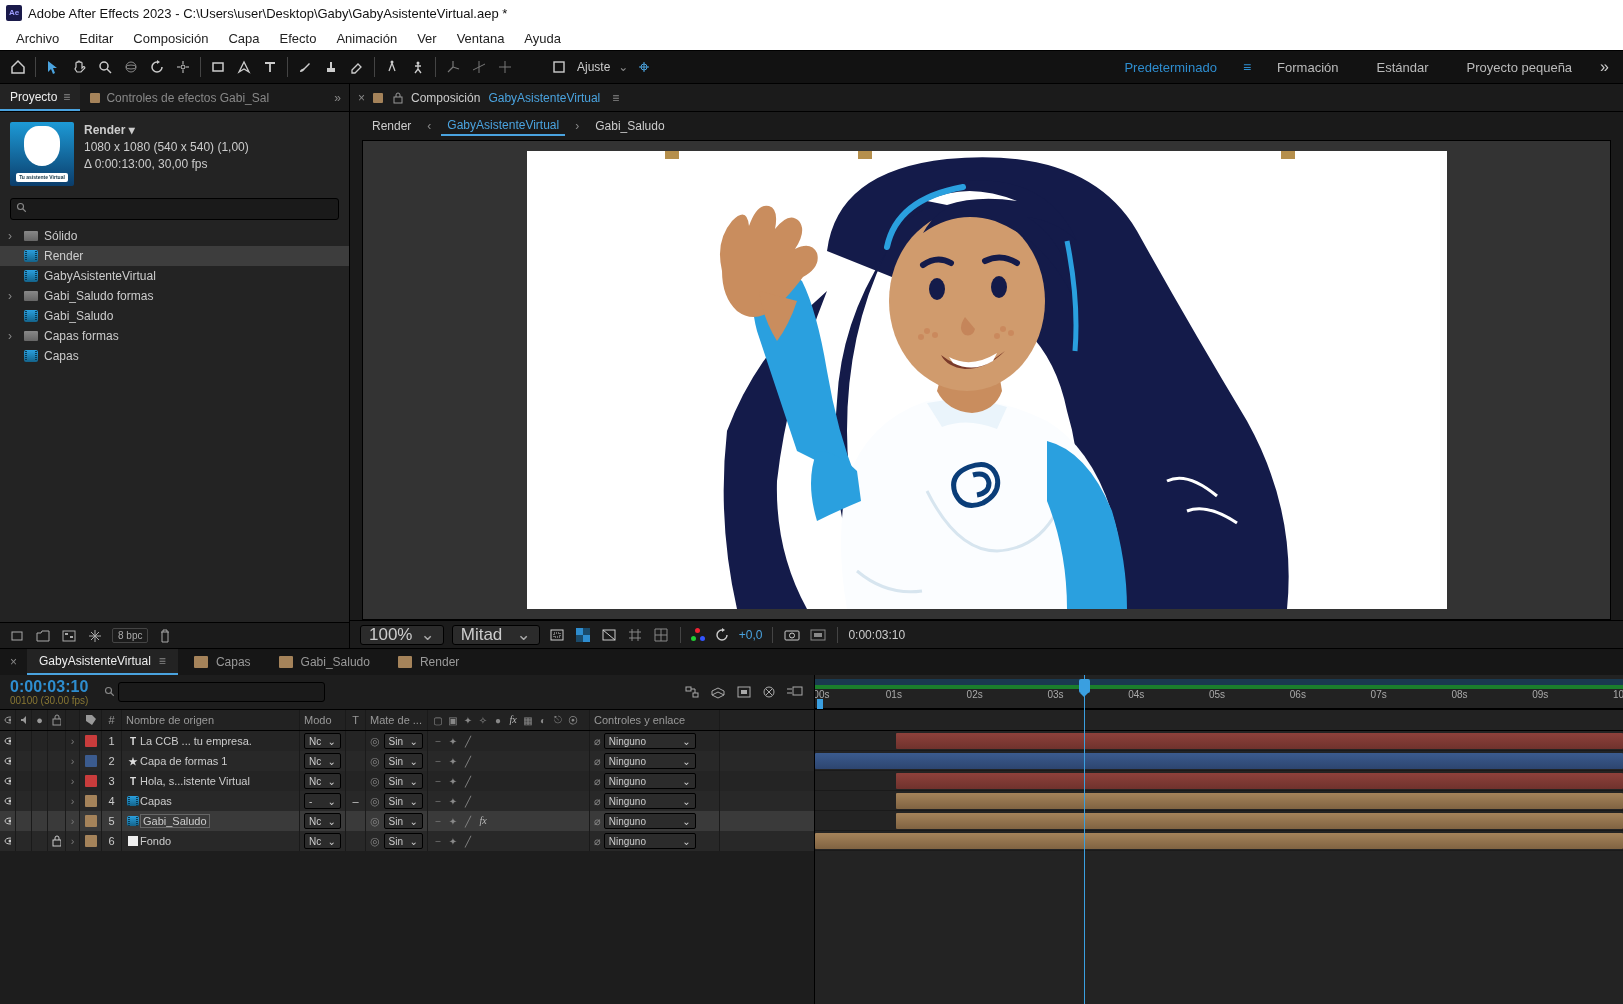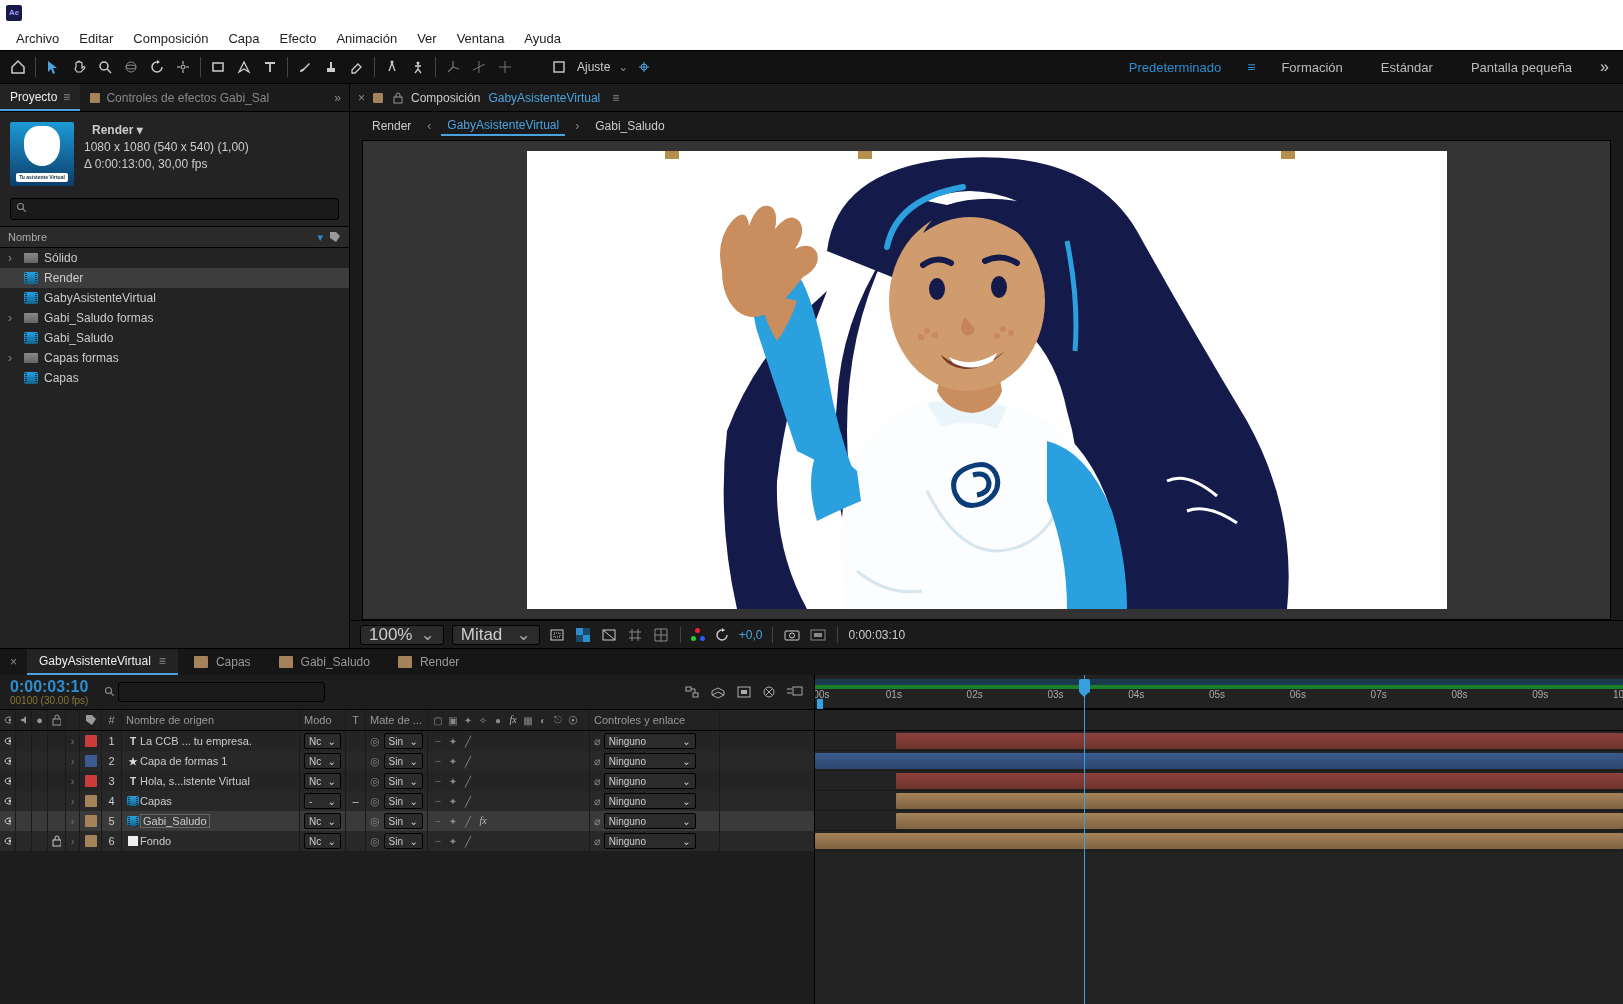--- a/index.html
+++ b/index.html
@@ -46,21 +46,21 @@
   .ptab{padding:0 10px;height:100%;display:flex;align-items:center;gap:6px;color:var(--text-dim)}
   .ptab.active{color:#eee;border-bottom:2px solid #4aa3df;background:#232323}
   .panel-menu{margin-left:auto;padding:0 8px;color:#888}
   .closer{color:#888;padding:0 6px}
 
   .asset-hdr{display:flex;gap:10px;padding:10px 10px 6px}
   .thumb{width:64px;height:64px;background:linear-gradient(#1d9ad6,#0b3d6b);border-radius:2px;display:flex;flex-direction:column;align-items:center;justify-content:flex-end;overflow:hidden;position:relative}
   .thumb .mini{position:absolute;top:4px;left:14px;width:36px;height:40px;border-radius:40% 40% 50% 50%;background:#fff}
   .thumb .label{background:#fff;color:#134;font:700 5px/1 sans-serif;padding:2px 3px;margin-bottom:4px;border-radius:2px}
   .asset-meta{font-size:12px;line-height:1.4;color:#ccc}
-  .asset-meta .name{font-weight:600;margin-left:8px;}
+  .asset-meta .name{font-weight:600;}
 
   .search-row{padding:6px 10px}
   .search{width:100%;height:22px;background:#1a1a1a;border:1px solid #000;border-radius:3px;color:#aaa;padding:0 6px}
   .search::before{content:""}
   .search-ico{position:relative}
   .search-ico svg{position:absolute;left:16px;top:10px;pointer-events:none}
 
   .proj-header{display:flex;align-items:center;height:22px;background:#2a2a2a;border-top:1px solid #000;border-bottom:1px solid #000;padding:0 8px;font-size:11px;color:#aaa}
   .proj-header .sortico{margin-left:auto;color:#2e8dcf}
   .proj-header .tag{margin-left:6px;color:#aaa}
@@ -171,20 +171,21 @@
 
   
   .char{position:absolute;inset:0}
 
 </style>
 </head>
 <body>
 
 <div class="titlebar">
   <div class="ae-logo">Ae</div>
+  <span>Adobe After Effects 2023 - C:\Users\user\Desktop\Gaby\GabyAsistenteVirtual.aep *</span>
 </div>
 
 <div class="menubar" id="menu-bar">
     <span>Archivo</span>
     <span>Editar</span>
     <span>Composición</span>
     <span>Capa</span>
     <span>Efecto</span>
     <span>Animación</span>
     <span>Ver</span>
@@ -308,21 +309,21 @@
         <path d="M3 8 H13 M8 3 V13" stroke="#4aa3df"></path>
         <circle cx="8" cy="8" r="3" fill="none" stroke="#4aa3df"></circle>
       </svg>
     </div>
 
   <div class="spacer"></div>
   <span class="workspace-link">Predeterminado</span>
   <span class="burger">≡</span>
   <span class="workspace-text">Formación</span>
   <span class="workspace-text">Estándar</span>
-  <span class="workspace-text">Pantalla pequeña</span>
+  <span class="workspace-text">Proyecto pequeña</span>
   <span class="panel-menu" style="font-size:16px;color:#ccc">»</span>
 </div>
 
 <div class="main">
 
   <div class="left">
     <div class="panel-tabs">
       <div class="ptab active">
           <span>Proyecto</span>
           <span style="color:#888">≡</span>
@@ -347,29 +348,20 @@
     </div>
 
     <div class="search-row search-ico">
       <svg width="12" height="12" viewBox="0 0 16 16">
           <circle cx="6" cy="6" r="4" fill="none" stroke="#888" stroke-width="1.5"></circle>
           <path d="M9 9 L13 13" stroke="#888" stroke-width="1.5"></path>
         </svg>
       <input class="search" style="padding-left: 22px;" placeholder="">
     </div>
 
-    <div class="proj-header">
-      <span>Nombre</span>
-      <span class="sortico">▾</span>
-      <span class="tag">
-          <svg width="12" height="12">
-            <path d="M1 1 H7 L11 5 L7 11 L1 7 Z" fill="#999"></path>
-          </svg>
-        </span>
-    </div>
 
     <div class="tree" id="proj-tree">
         <div class="tree-row">
           <span class="twisty">›</span>
           <span class="folder-ico"></span>
           <span>Sólido</span>
         </div>
         <div class="tree-row sel">
           <span class="twisty"></span>
           <span class="comp-ico"></span>
@@ -395,20 +387,50 @@
           <span class="folder-ico"></span>
           <span>Capas formas</span>
         </div>
         <div class="tree-row">
           <span class="twisty"></span>
           <span class="comp-ico"></span>
           <span>Capas</span>
         </div>
       </div>
 
+    <div class="proj-footer">
+      <div class="ctrl-btn">
+          <svg width="14" height="14">
+            <rect x="2" y="3" width="10" height="8" fill="none" stroke="#aaa"></rect>
+          </svg>
+        </div>
+      <div class="ctrl-btn">
+          <svg width="14" height="12">
+            <path d="M1 3 H5 L6 1 H13 V11 H1 Z" fill="none" stroke="#aaa"></path>
+          </svg>
+        </div>
+      <div class="ctrl-btn">
+          <svg width="14" height="12">
+            <rect x="1" y="1" width="12" height="10" fill="none" stroke="#aaa"></rect>
+            <rect x="3" y="3" width="3" height="2" fill="#aaa"></rect>
+            <rect x="8" y="6" width="3" height="2" fill="#aaa"></rect>
+          </svg>
+        </div>
+      <div class="ctrl-btn">
+          <svg width="14" height="14">
+            <path d="M7 1 V13 M1 7 H13 M3 3 L11 11 M11 3 L3 11" stroke="#aaa"></path>
+          </svg>
+        </div>
+      <span class="bpc">8 bpc</span>
+      <div class="ctrl-btn">
+          <svg width="12" height="14">
+            <path d="M2 3 H10 M4 3 V1 H8 V3 M3 3 V13 H9 V3" fill="none" stroke="#aaa"></path>
+          </svg>
+        </div>
+    </div>
   </div>
 
   <div class="center">
     <div class="comp-tabs">
       <span class="closer">×</span>
       <span style="width:10px;height:10px;background:#a5835a;border-radius:1px;margin-right:6px"></span>
       <span class="lock">
           <svg width="10" height="12">
             <rect x="1" y="5" width="8" height="6" fill="none" stroke="#999"></rect>
             <path d="M3 5 V3 a2 2 0 1 1 4 0 V5" fill="none" stroke="#999"></path>

